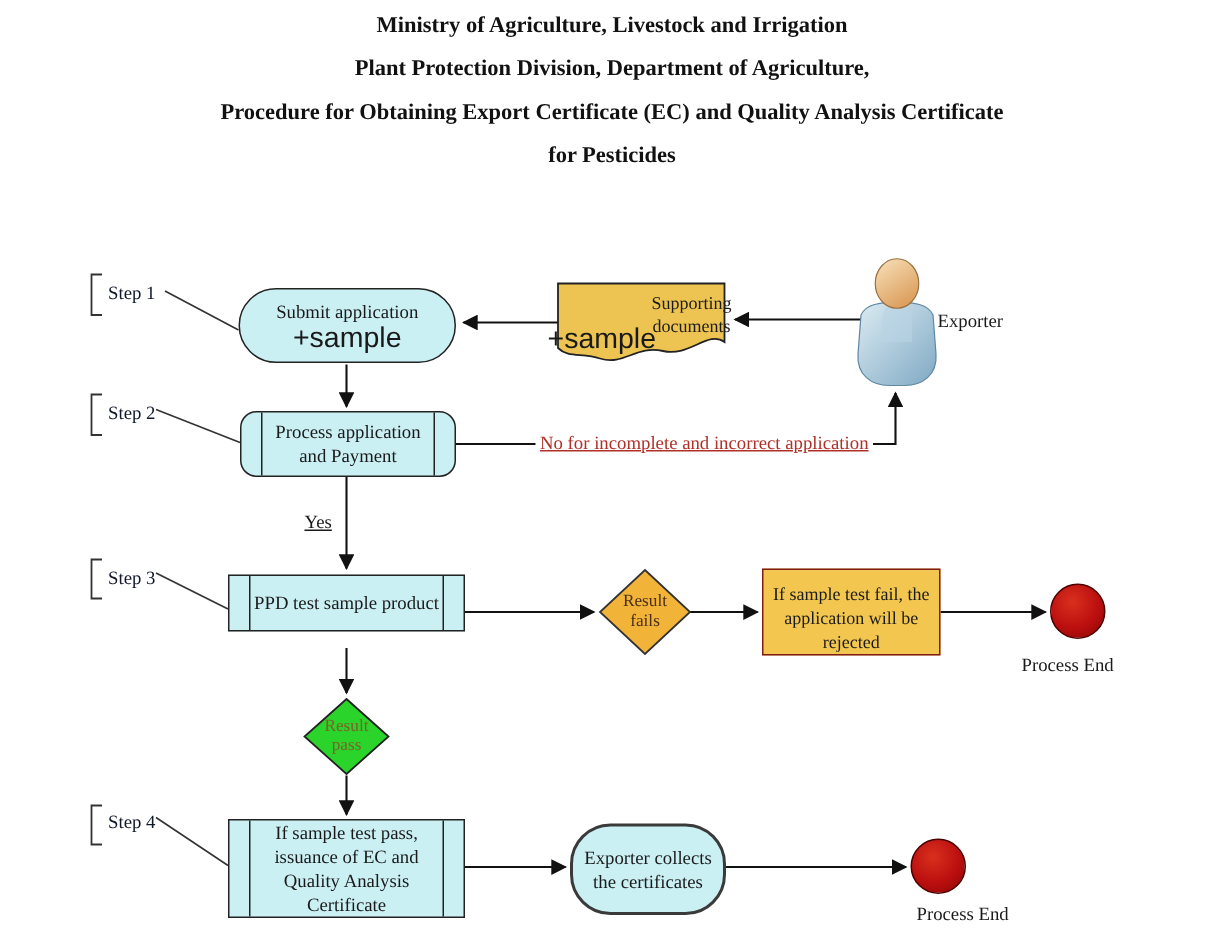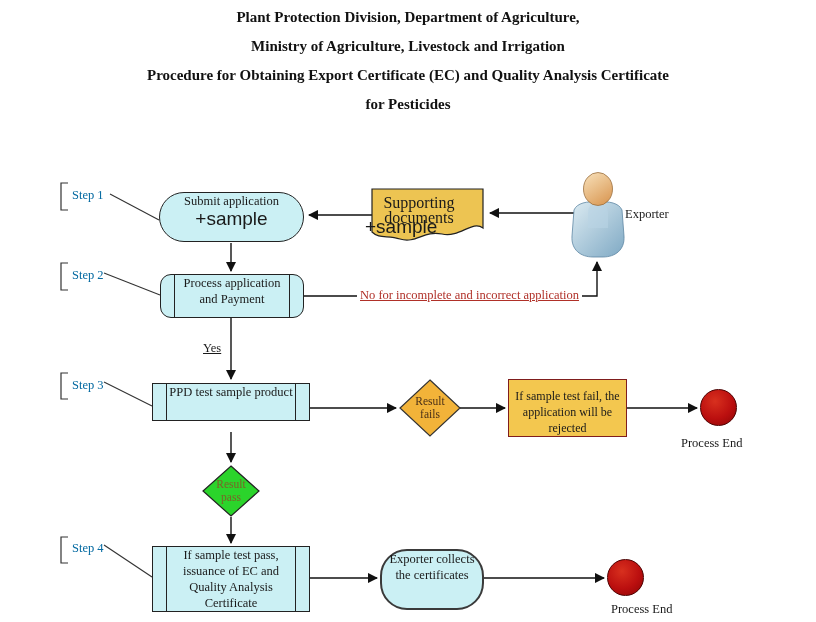--- a/index.html
+++ b/index.html
@@ -3,53 +3,53 @@
 <meta charset="utf-8">
 <style>
   html,body{margin:0;padding:0;background:#fff;}
   .screen{position:relative;width:816px;height:622px;background:#ffffff;overflow:hidden;
           font-family:"Liberation Serif",serif;color:#1a1a1a;}
   .abs{position:absolute;}
   .title{position:absolute;top:3px;left:0;right:0;text-align:center;
          font-weight:bold;font-size:15px;line-height:29px;color:#111;}
   .svg-layer{position:absolute;left:0;top:0;width:816px;height:622px;pointer-events:none;}
   .node-cyan{position:absolute;background:#CBF0F4;border:1px solid #222;
-             display:flex;flex-direction:column;align-items:center;
+             display:flex;flex-direction:column;align-items:center;justify-content:center;
              text-align:center;font-size:12.5px;line-height:16px;color:#1a1a1a;box-sizing:border-box;}
   .stadium{border-radius:26px;}
   .predef::before,.predef::after{content:"";position:absolute;top:0;bottom:0;width:0;
              border-left:1px solid #222;}
   .predef::before{left:13px;} .predef::after{right:13px;}
   .node-gold{position:absolute;background:#F3C74F;border:1px solid #7f1d1d;
              display:flex;flex-direction:column;align-items:center;justify-content:flex-end;
              text-align:center;font-size:12px;line-height:16px;color:#1a1a1a;box-sizing:border-box;}
   .sample-big{font-family:"Liberation Sans",sans-serif;font-size:19px;line-height:19px;color:#1a1a1a;}
   .doc-wrap{position:absolute;left:371px;top:188px;width:116px;height:58px;}
   .doc-text{position:absolute;left:0;top:7px;width:96px;text-align:center;
-            font-size:16px;line-height:15px;color:#1a1a1a;}
+            font-size:12px;line-height:15px;color:#1a1a1a;padding-left:42px;}
   .doc-sample{position:absolute;left:-6px;top:29px;}
   .diamond-wrap{position:absolute;}
   .diamond-label{position:absolute;left:0;top:0;right:0;bottom:0;display:flex;flex-direction:column;
             align-items:center;justify-content:center;font-size:11.5px;line-height:13px;text-align:center;font-family:Liberation Serif, serif;}
   .end-circle{position:absolute;width:37px;height:37px;border-radius:50%;
             background:radial-gradient(circle at 40% 32%, #d8301e 0%, #bb0f0f 55%, #8c0505 100%);
             border:1px solid #4d0000;box-sizing:border-box;}
   .small-label{position:absolute;font-size:12.5px;line-height:14px;color:#1a1a1a;white-space:nowrap;}
   .edge-label{position:absolute;background:#ffffff;padding:0 3px;font-size:12.5px;line-height:14px;white-space:nowrap;text-decoration:underline;}
   .no-label{color:#B03028;}
-  .step-label{position:absolute;font-size:12.5px;color:#0369a1;white-space:nowrap;}
+  .step-label{position:absolute;font-size:12.5px;color:#0f172a;white-space:nowrap;}
 </style>
 </head>
 <body>
 
 <div class="screen">
 
   <div class="title">
+    <div>Ministry of Agriculture, Livestock and Irrigation</div>
     <div>Plant Protection Division, Department of Agriculture,</div>
-    <div>Ministry of Agriculture, Livestock and Irrigation</div>
     <div>Procedure for Obtaining Export Certificate (EC) and Quality Analysis Certificate</div>
     <div>for Pesticides</div>
   </div>
 
   <svg class="svg-layer" viewBox="0 0 816 622">
     <defs>
       <marker id="ah" viewBox="0 0 10 10" refX="9" refY="5" markerWidth="7.5" markerHeight="7.5" orient="auto">
         <path d="M0,0 L10,5 L0,10 Z" fill="#111"></path>
       </marker>
     </defs>

